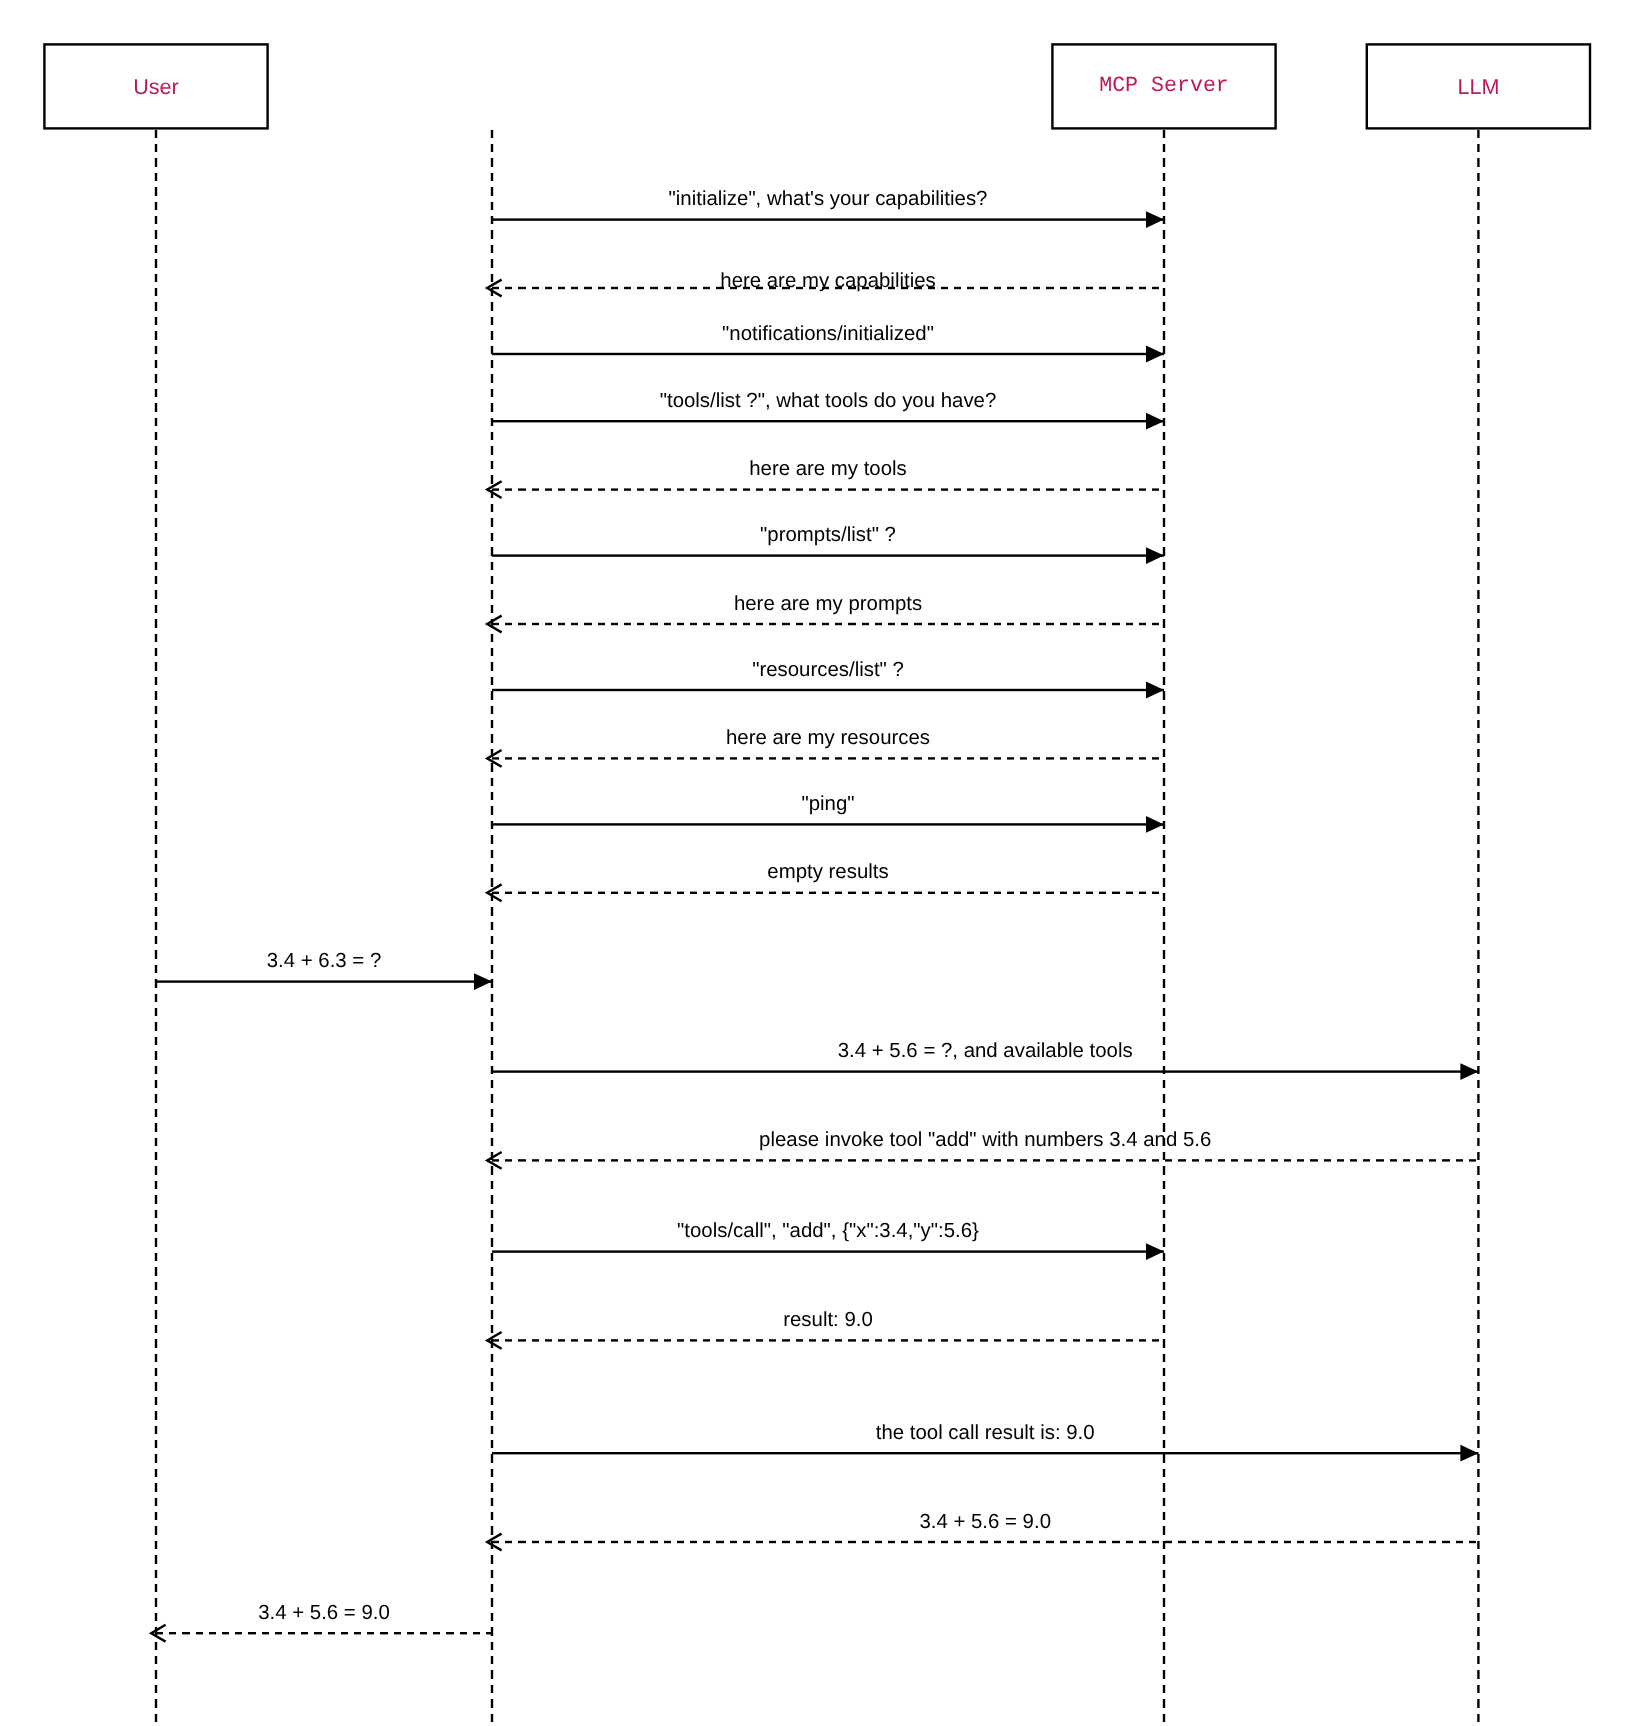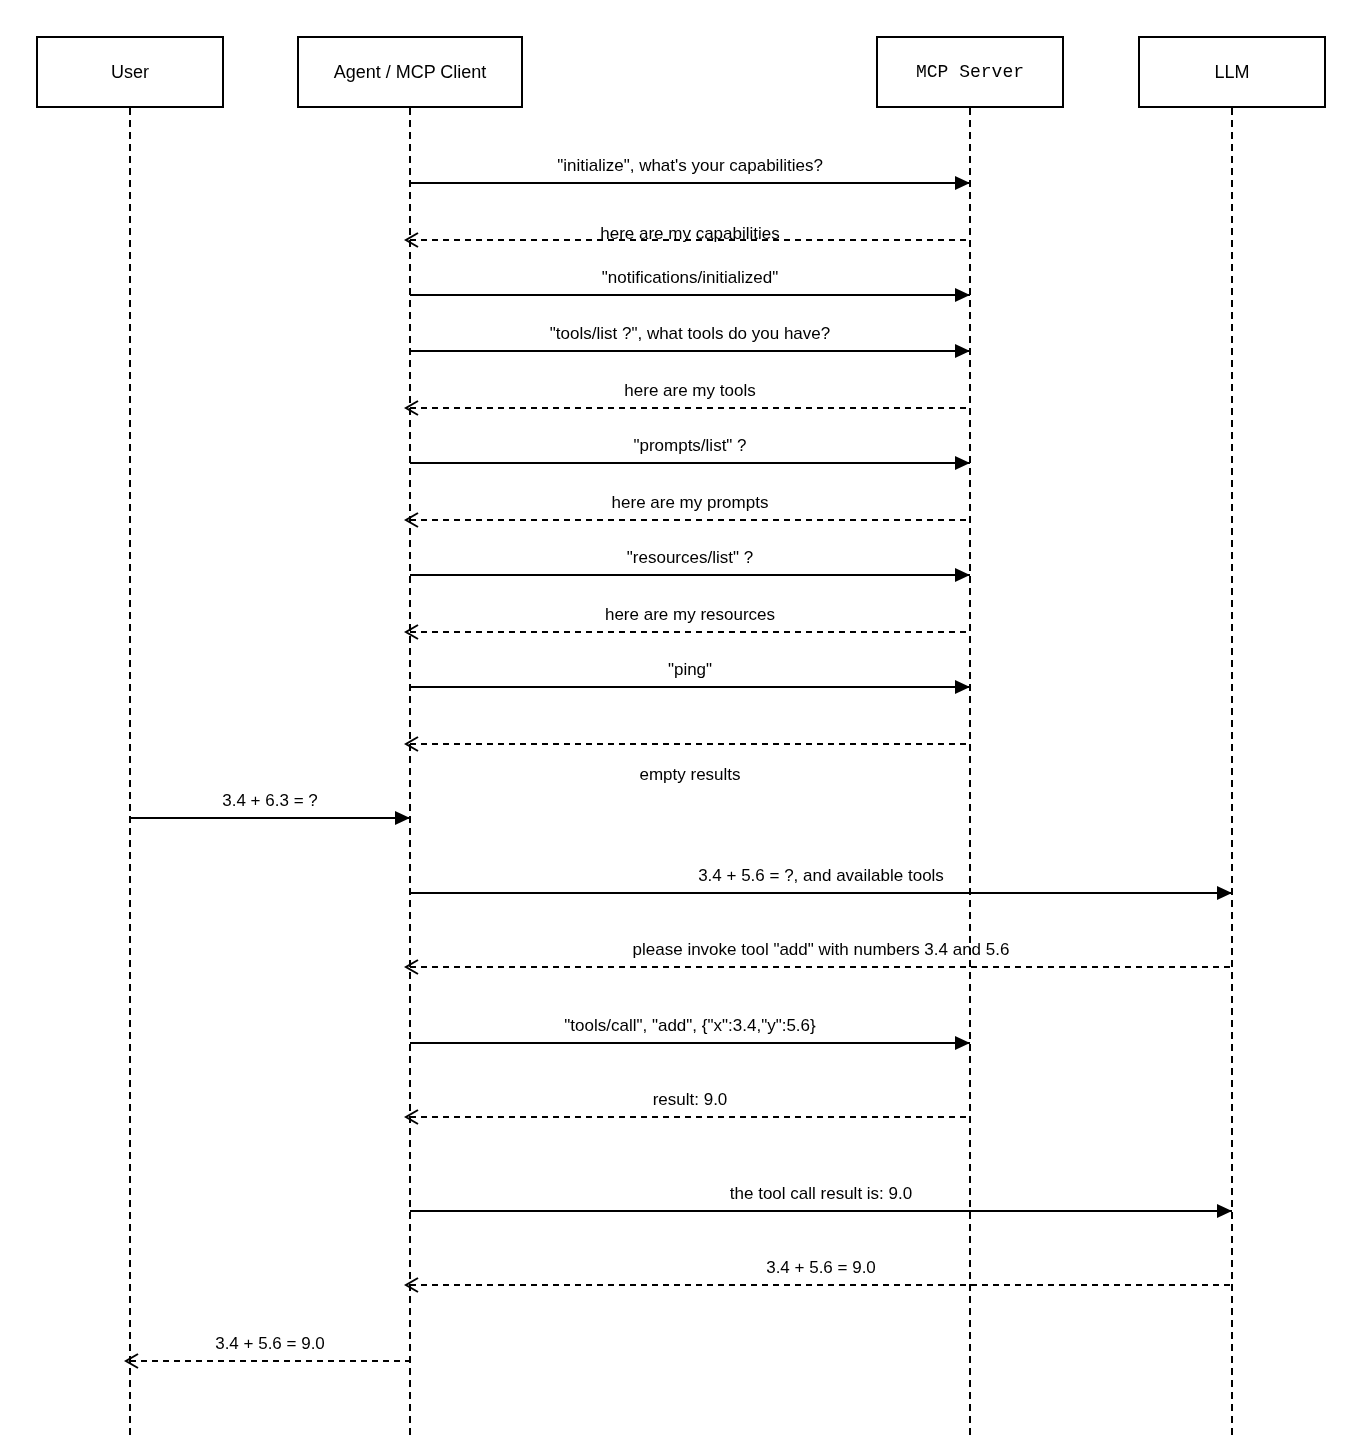--- a/index.html
+++ b/index.html
@@ -13,21 +13,21 @@
     position: absolute;
     box-sizing: border-box;
     border: 2px solid #000;
     background: #fff;
     display: flex;
     align-items: center;
     justify-content: center;
   }
   .actor-label {
     font-size: 18px;
-    color: #000000;
+    color: #be185d;
     white-space: nowrap;
   }
   .lifeline {
     position: absolute;
     width: 2px;
     background: repeating-linear-gradient(to bottom, #000 0 7px, transparent 7px 12px);
   }
   .msg { position: absolute; inset: 0; }
   .line { position: absolute; height: 2px; }
   .line.solid { background: #000; }
@@ -43,23 +43,20 @@
   .arrowhead { position: absolute; }
 </style>
 </head>
 <body>
 
 <div id="canvas" style="width: 1358px; height: 1438px;">
     <div class="actor-box" style="left: 36px; top: 36px; width: 188px; height: 72px;">
       <span class="actor-label">User</span>
     </div>
     <div class="lifeline" style="left: 129px; top: 108px; height: 1330px;"></div>
-    <div class="actor-box" style="left: 297px; top: 36px; width: 226px; height: 72px;">
-      <span class="actor-label">Agent / MCP Client</span>
-    </div>
     <div class="lifeline" style="left: 409px; top: 108px; height: 1330px;"></div>
     <div class="actor-box" style="left: 876px; top: 36px; width: 188px; height: 72px; font-family: Liberation Mono, monospace;">
       <span class="actor-label">MCP Server</span>
     </div>
     <div class="lifeline" style="left: 969px; top: 108px; height: 1330px;"></div>
     <div class="actor-box" style="left: 1138px; top: 36px; width: 188px; height: 72px;">
       <span class="actor-label">LLM</span>
     </div>
     <div class="lifeline" style="left: 1231px; top: 108px; height: 1330px;"></div>
     <div class="msg">
@@ -127,21 +124,21 @@
     </div>
     <div class="msg">
       <div class="line solid" style="left: 410px; top: 686px; width: 560px;"></div>
       <div class="msg-label" style="left: 690px; top: 660px;">"ping"</div>
       <svg width="20" height="20" class="arrowhead" style="top: 677px; left: 953px;">
         <path d="M2 3 L17 10 L2 17 Z" fill="#000000"></path>
       </svg>
     </div>
     <div class="msg">
       <div class="line dashed" style="left: 410px; top: 743px; width: 560px;"></div>
-      <div class="msg-label" style="left: 690px; top: 717px; margin-top: 48px;">empty results</div>
+      <div class="msg-label" style="left: 690px; top: 717px;">empty results</div>
       <svg width="20" height="20" class="arrowhead" style="top: 734px; left: 402px;">
         <path d="M16 3 L4 10 L16 17" fill="none" stroke="#000000" stroke-width="2"></path>
       </svg>
     </div>
     <div class="msg">
       <div class="line solid" style="left: 130px; top: 817px; width: 280px;"></div>
       <div class="msg-label" style="left: 270px; top: 791px;">3.4 + 6.3 = ?</div>
       <svg width="20" height="20" class="arrowhead" style="top: 808px; left: 393px;">
         <path d="M2 3 L17 10 L2 17 Z" fill="#000000"></path>
       </svg>

